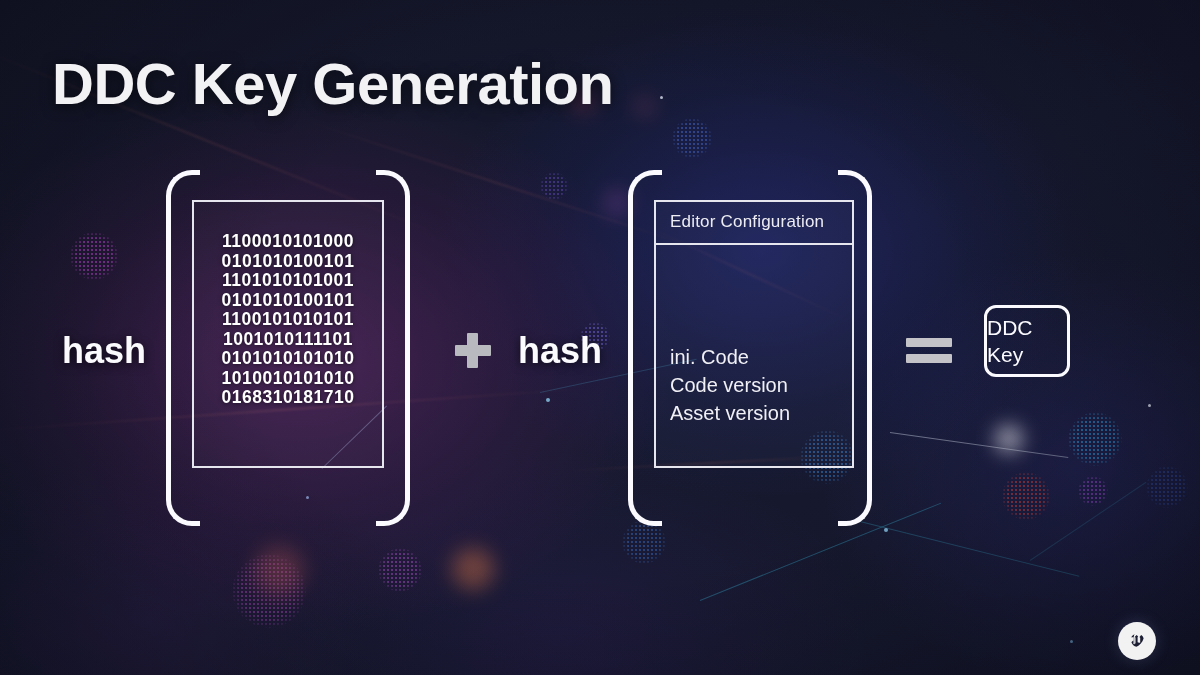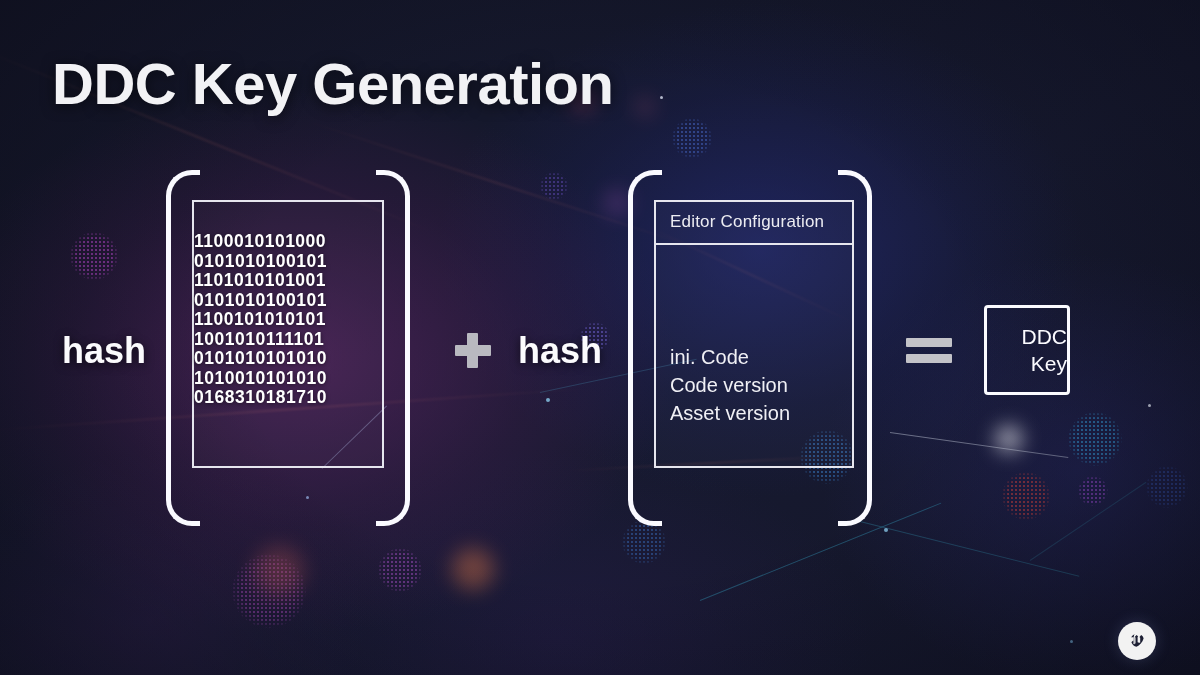--- a/index.html
+++ b/index.html
@@ -109,44 +109,45 @@
     border-bottom:2px solid #e6e6ee;
     padding:10px 14px 11px 14px;
     color:#ececf2;
     font-size:17px;
     letter-spacing:.2px;
   }
   .card-body { position:relative; }
 
   .binary-list {
     position:absolute; left:0; right:0; top:30px;
+    text-align:center;
     color:#ffffff;
     font-size:17.5px;
     font-weight:bold;
     line-height:19.5px;
     letter-spacing:.5px;
     text-shadow:0 1px 4px rgba(0,0,0,.55);
   }
   .binary-list div { white-space:nowrap; }
 
   .bullet-list {
     position:absolute; left:14px; top:98px;
     color:#f0f0f5;
     font-size:20px;
     line-height:28px;
   }
 
   
   #ddcbox {
     position:absolute; left:984px; top:305px;
-    width:86px; height:90px;
+    width:86px; height:72px;
     border:3px solid #fbfbff;
-    border-radius:4px;
+    border-radius:12px;
     display:flex; flex-direction:column;
-    align-items:flex-end; justify-content:center;
+    align-items:flex-start; justify-content:center;
     color:#fbfbff;
     font-size:21px; line-height:27px;
     text-align:center;
   }
 
   
   #ue-logo {
     position:absolute; left:1118px; top:622px;
     width:38px; height:38px; border-radius:50%;
     background:#f2f2f2;

